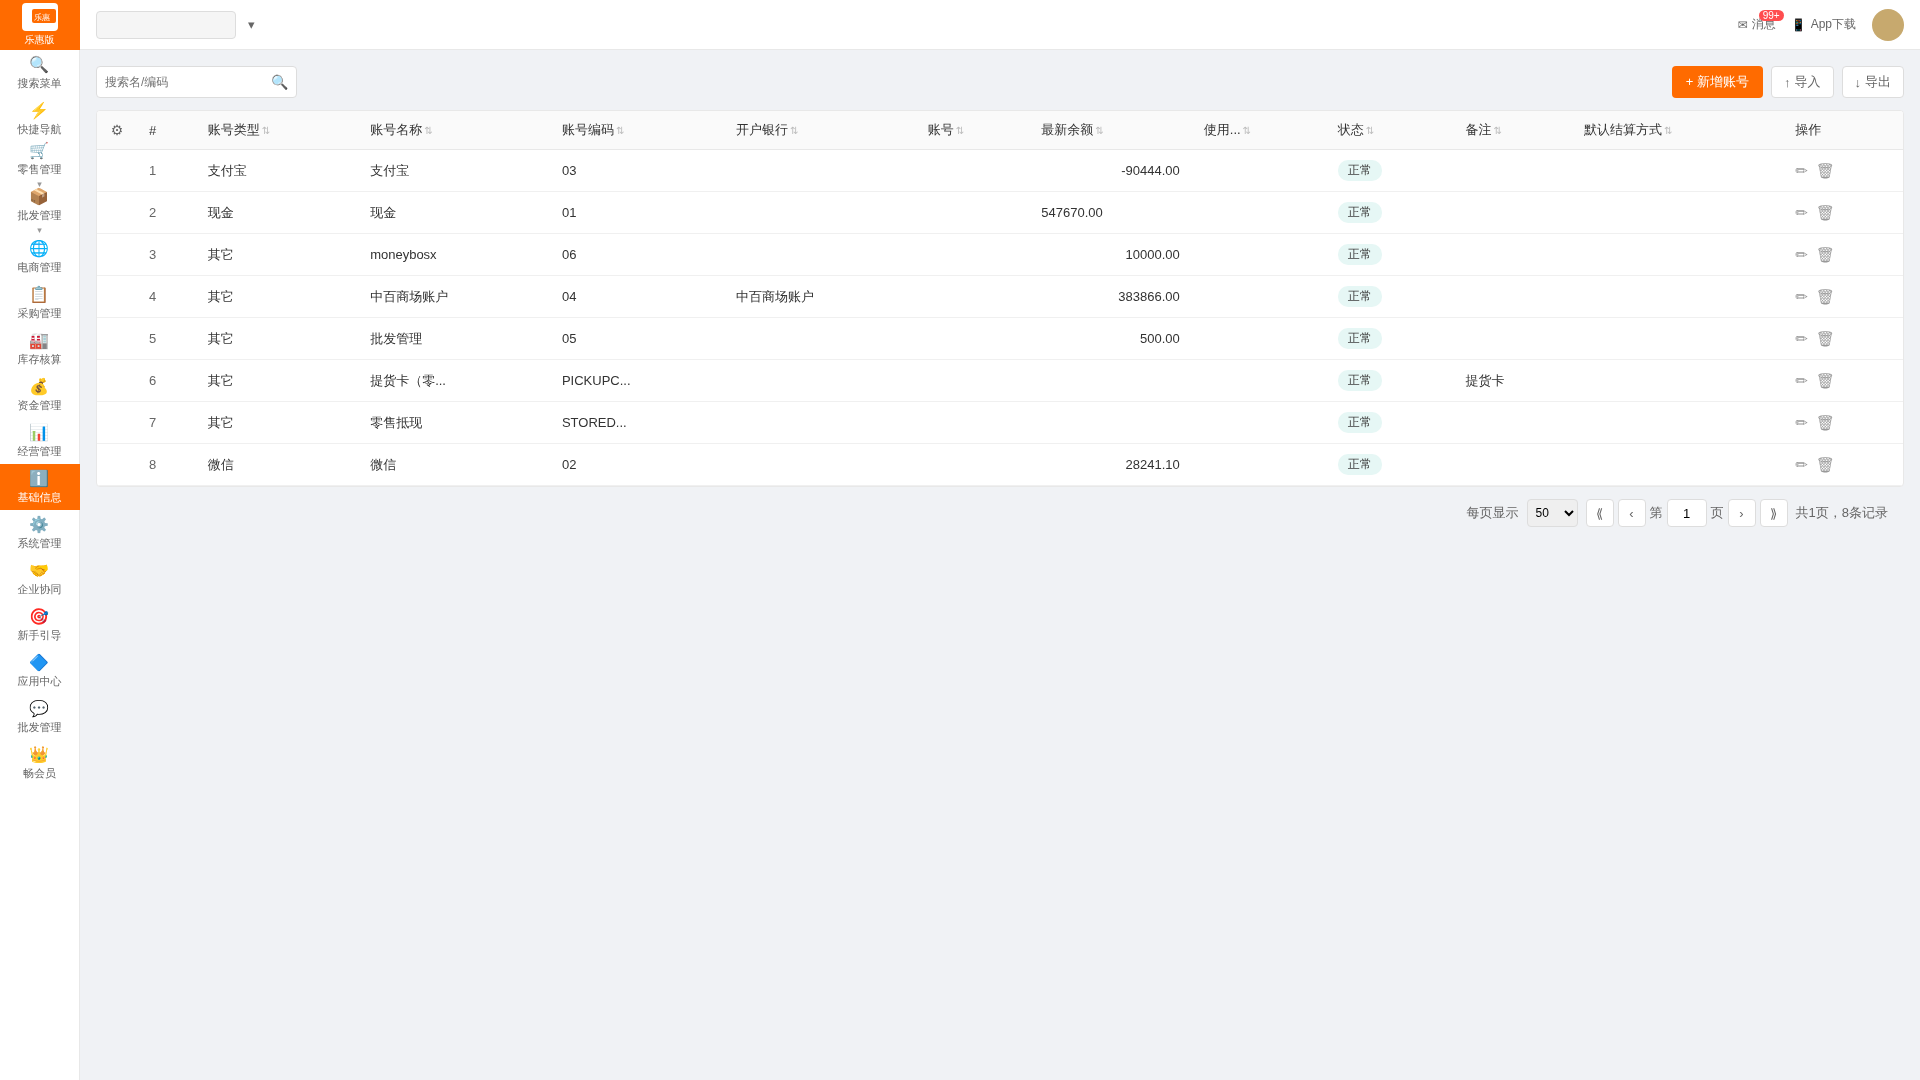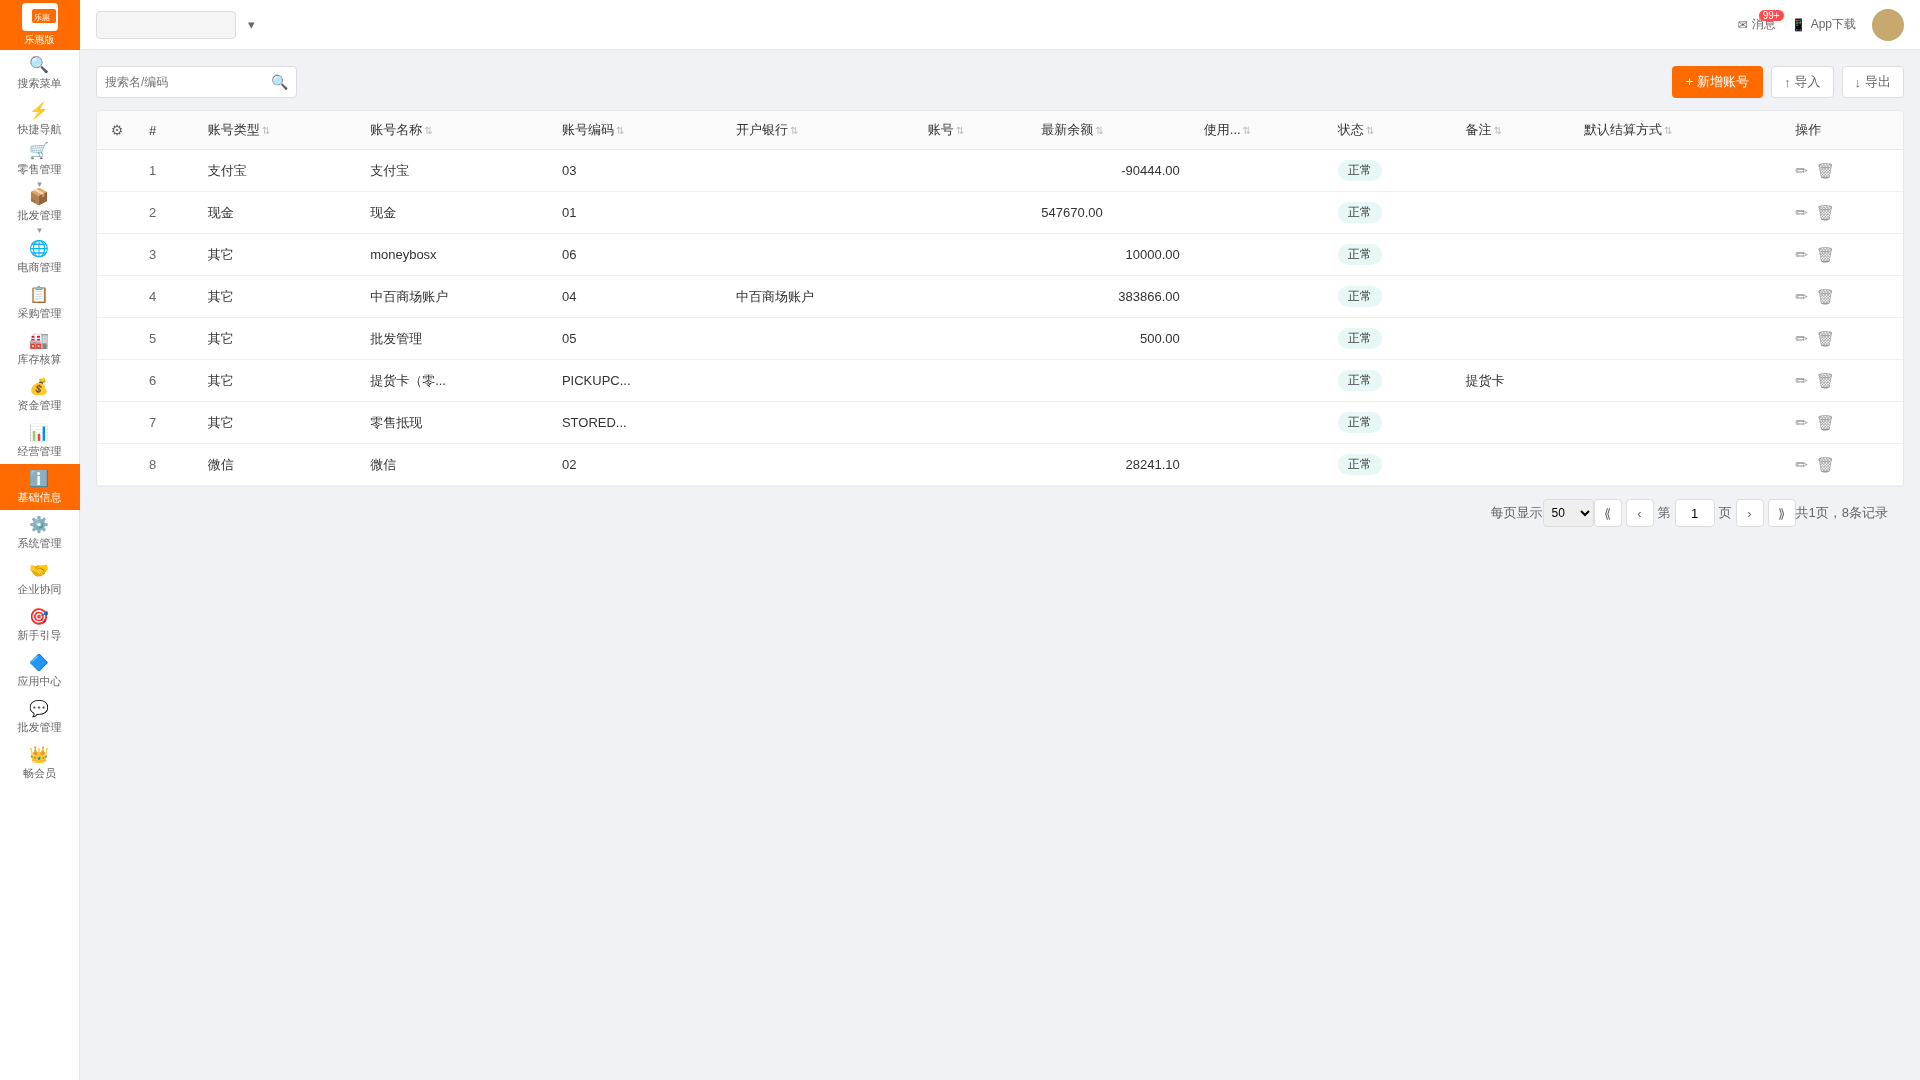--- a/index.html
+++ b/index.html
@@ -298,21 +298,21 @@
     .status-normal { background: #e6f7f5; color: #404040; }
     .action-btns { display: flex; gap: 8px; }
     .action-btn { color: #999; font-size: 15px; cursor: pointer; }
 
     
     .pagination-bar {
       display: flex;
       align-items: center;
       justify-content: flex-end;
       padding: 12px 16px;
-      gap: 0;
+      gap: 8px;
       font-size: 13px;
       color: #666;
     }
     .page-size-select {
       display: flex;
       align-items: center;
       gap: 4px;
     }
     .page-size-select select {
       height: 28px;

